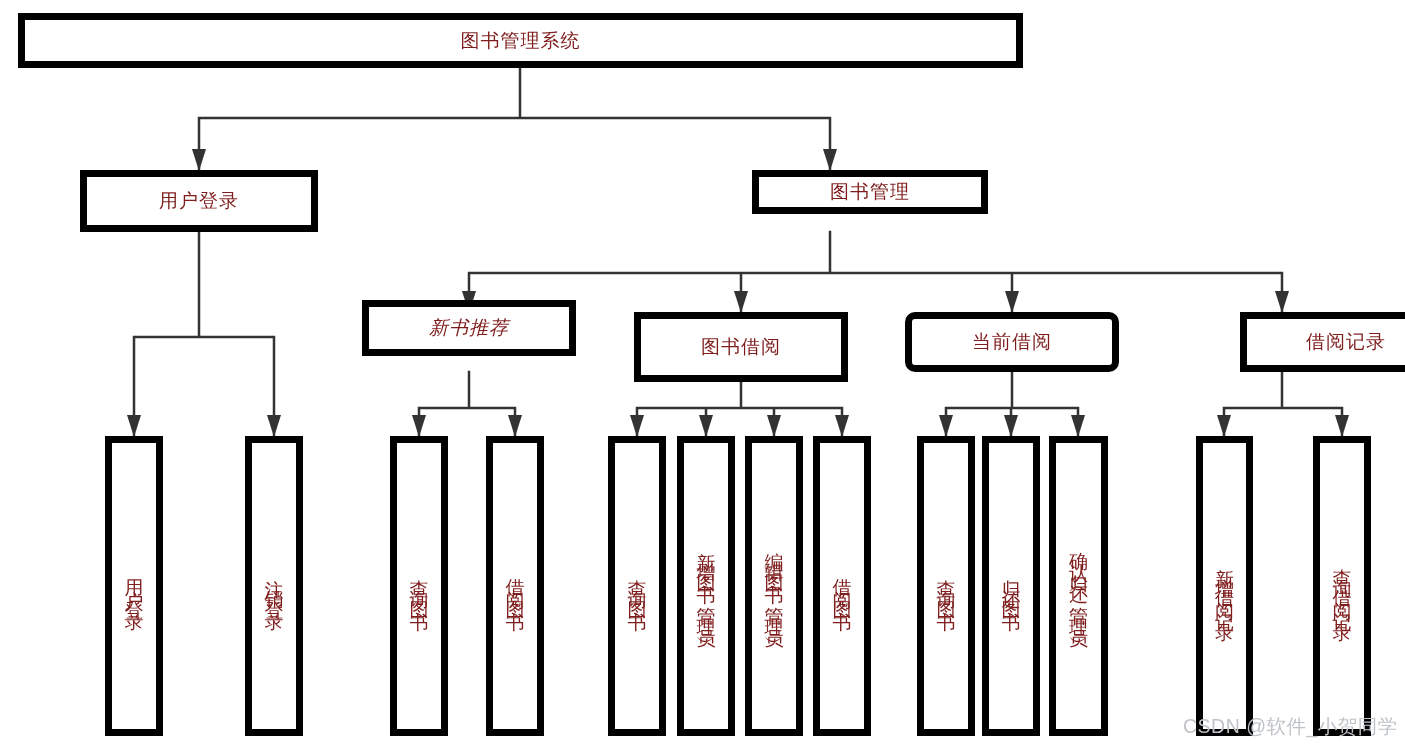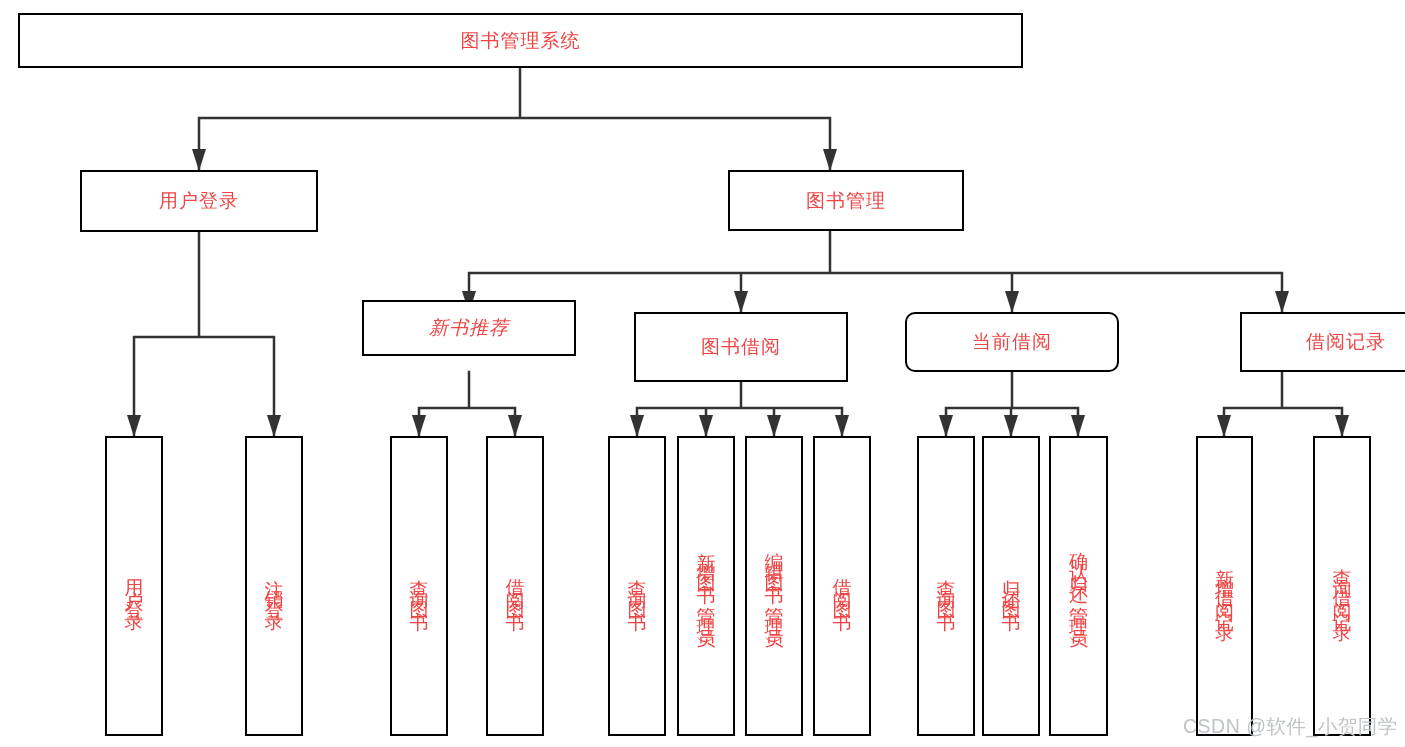--- a/index.html
+++ b/index.html
@@ -13,26 +13,26 @@
   }
   .connectors {
     position: absolute;
     left: 0; top: 0;
     width: 1405px; height: 747px;
     z-index: 1;
   }
   .node {
     position: absolute;
     box-sizing: border-box;
-    border: 2px solid #000000;
+    border: 7px solid #000000;
     background: #ffffff;
     display: flex;
     align-items: center;
     justify-content: center;
-    color: #ef4444;
+    color: #7f1d1d;
     font-size: 19px;
     z-index: 2;
     letter-spacing: 1px;
   }
   .vnode { z-index: 2; }
   .vnode span {
     writing-mode: vertical-rl;
     letter-spacing: 11px;
     font-size: 19px;
     line-height: 1.25;
@@ -82,21 +82,21 @@
       <polygon points="1004,415 1018,415 1011,437"></polygon>
       <polygon points="1071,415 1085,415 1078,437"></polygon>
       <polygon points="1217,415 1231,415 1224,437"></polygon>
       <polygon points="1335,415 1349,415 1342,437"></polygon>
     </g>
   </svg>
 
   <div class="node" style="left:18px; top:13px; width:1005px; height:55px;">图书管理系统</div>
 
   <div class="node" style="left:80px; top:170px; width:238px; height:62px;">用户登录</div>
-  <div class="node" style="left:728px; top:170px; width:236px; height:61px;">图书管理</div>
+  <div class="node" style="left:752px; top:170px; width:236px; height:44px;">图书管理</div>
 
   <div class="node" style="left:362px; top:300px; width:214px; height:56px;font-style:italic;">新书推荐</div>
   <div class="node" style="left:634px; top:312px; width:214px; height:70px;">图书借阅</div>
   <div class="node" style="left:905px; top:312px; width:214px; height:60px;border-radius:10px;">当前借阅</div>
   <div class="node" style="left:1240px; top:312px; width:212px; height:60px;">借阅记录</div>
 
   <div class="node vnode" style="left:105px; top:436px; width:58px; height:300px;">
     <span>用户登录</span>
   </div>
   <div class="node vnode" style="left:245px; top:436px; width:58px; height:300px;">

